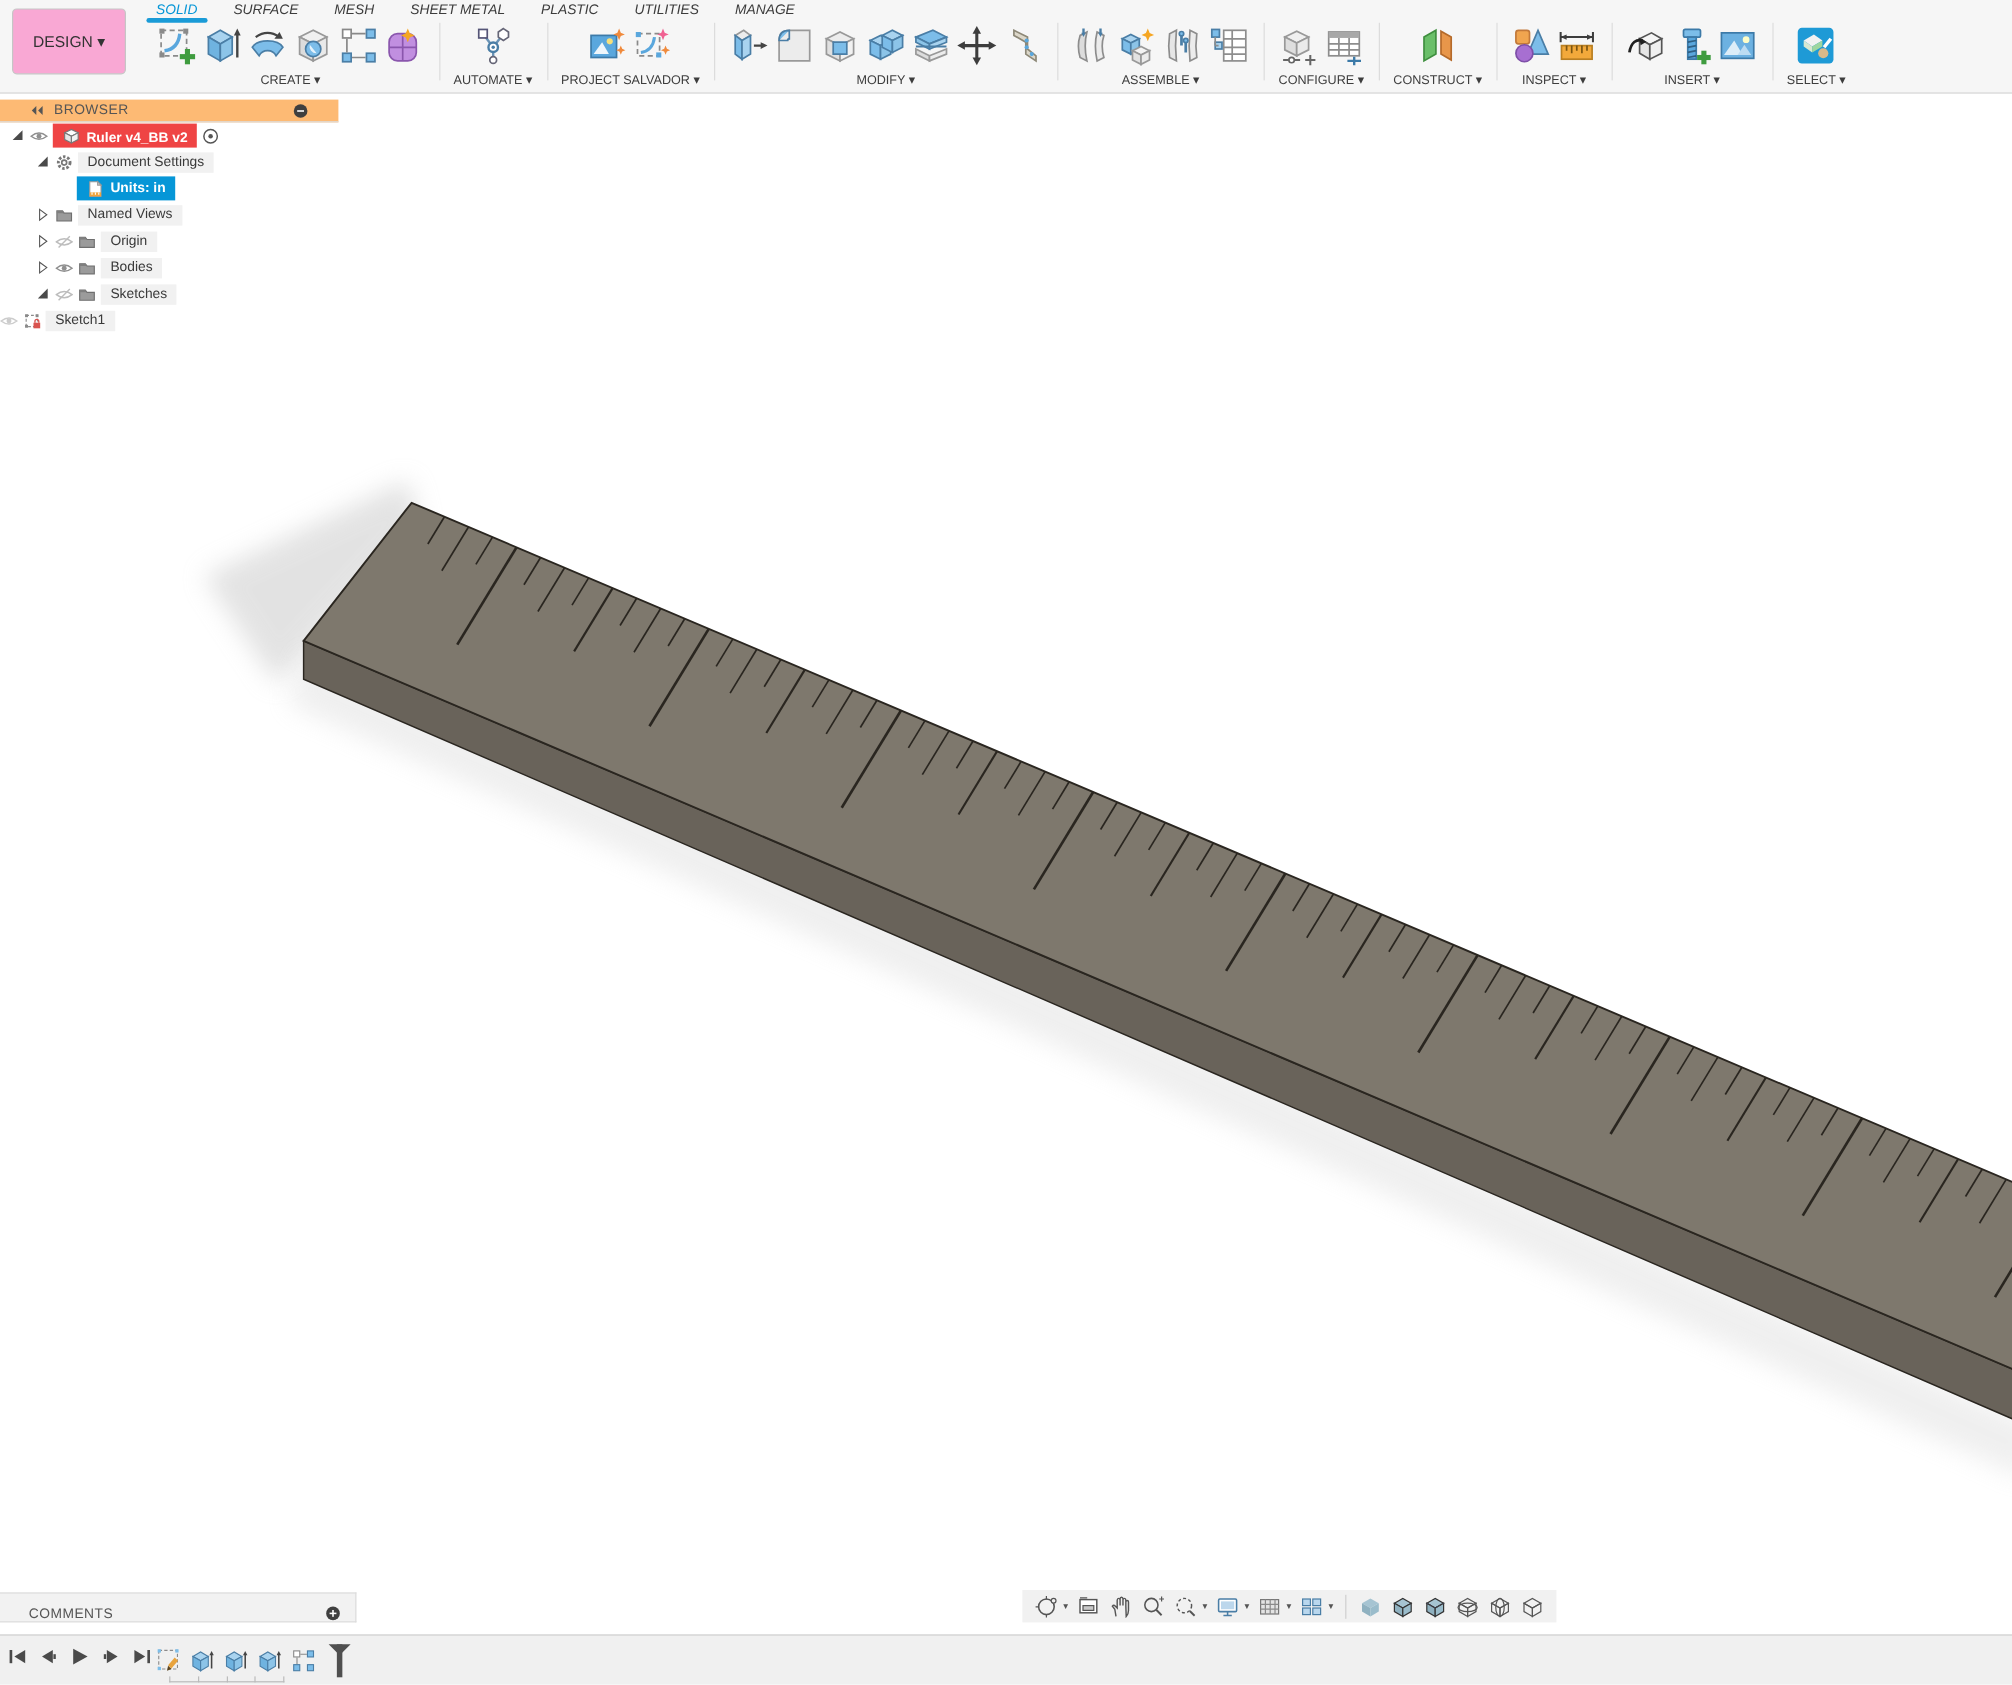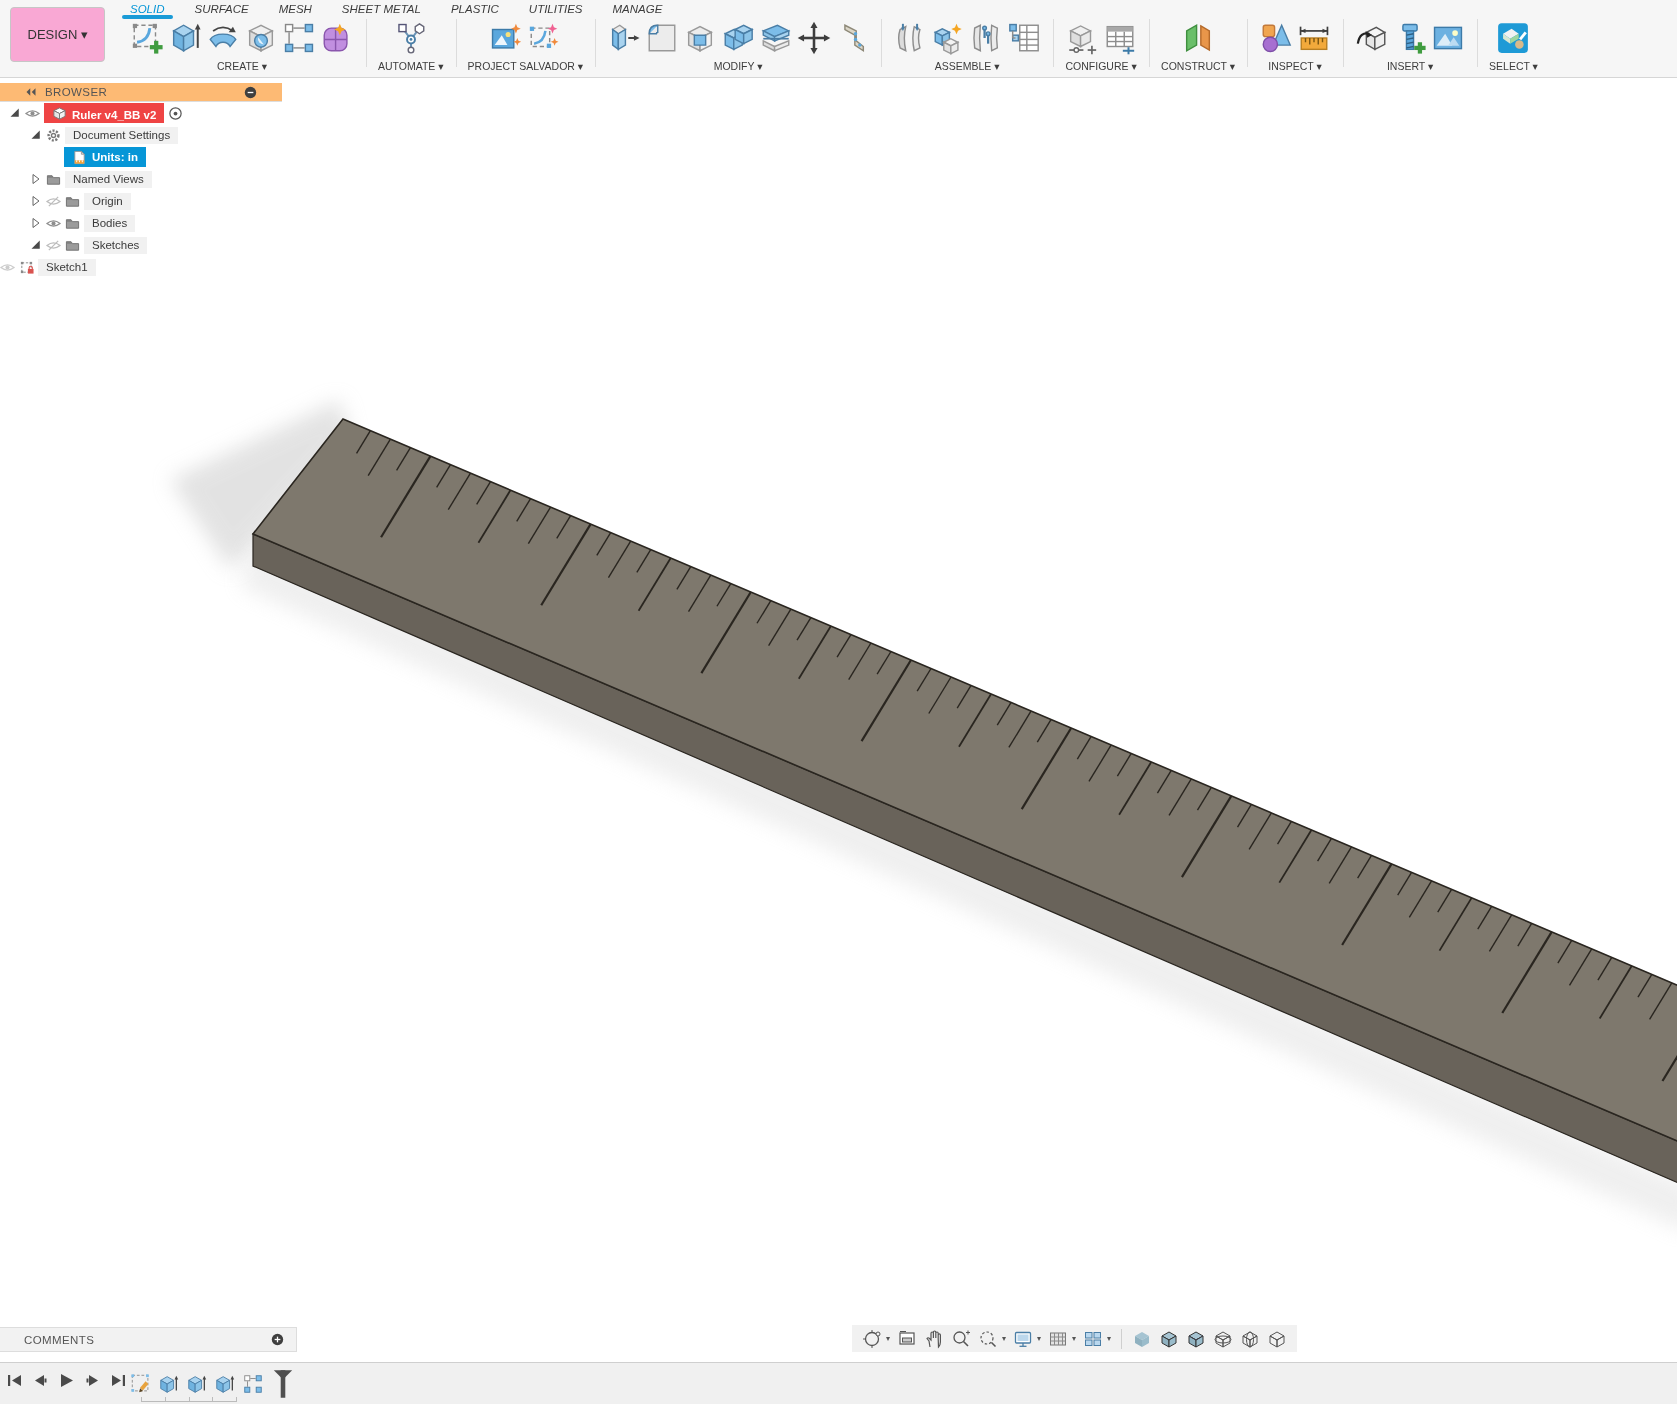--- a/index.html
+++ b/index.html
@@ -24,21 +24,21 @@
   .browser { position:absolute; left:0; top:83px; width:282px; z-index:6; font-size:11.5px; }
   .browser-header { height:19px; background:#fdba74; border-bottom:1px solid #ddd; display:flex; align-items:center; padding:0 25px; gap:8px; color:#555; }
   .browser-header .title { flex:1; letter-spacing:0.4px; }
   .brow { height:22px; display:flex; align-items:center; gap:4px; }
   .chip { background:#f1f1f1; padding:2.5px 8px; display:flex; align-items:center; gap:5px; white-space:nowrap; }
   .chip.sel { background:#ef4444; color:#fff; font-weight:bold;align-items:flex-end; }
   .chip.units { background:#0696d7; color:#fff; font-weight:bold; }
   .bic { width:15px; height:15px; display:block; flex:none; }
 
   
-  .comments-bar { position:absolute; left:0; top:1327px; width:297px; height:25px; background:#f2f2f2; border:1px solid #ddd; border-left:none; display:flex; align-items:center; padding:0 12px 0 24px; z-index:6; color:#555; font-size:11.5px; }
+  .comments-bar { position:absolute; left:0; top:1327px; width:297px; height:25px; background:#f2f2f2; border:1px solid #ddd; border-left:none; display:flex; align-items:flex-end; padding:0 12px 0 24px; z-index:6; color:#555; font-size:11.5px; }
   .comments-bar .title { flex:1; letter-spacing:0.4px; }
   .navbar { position:absolute; left:852px; top:1325px; height:27px; background:#f1f1f1; display:flex; align-items:center; gap:7px; padding:0 10px; z-index:6; }
   .nic { width:20px; height:20px; display:block; }
   .caret { font-size:8px; color:#555; margin-left:-3px; }
   .nav-sep { width:1px; height:20px; background:#cfcfcf; margin:0 3px; }
 
   .timeline { position:absolute; left:0; bottom:0; width:1677px; height:42px; background:#f0f0f0; border-top:1px solid #cfcfcf; z-index:6; }
   .playback { position:absolute; left:6px; top:9px; display:flex; gap:9px; align-items:center; }
   .pic { width:17px; height:17px; display:block; }
   .tl-features { position:absolute; left:130px; top:6px; display:flex; gap:6px; align-items:center; }

